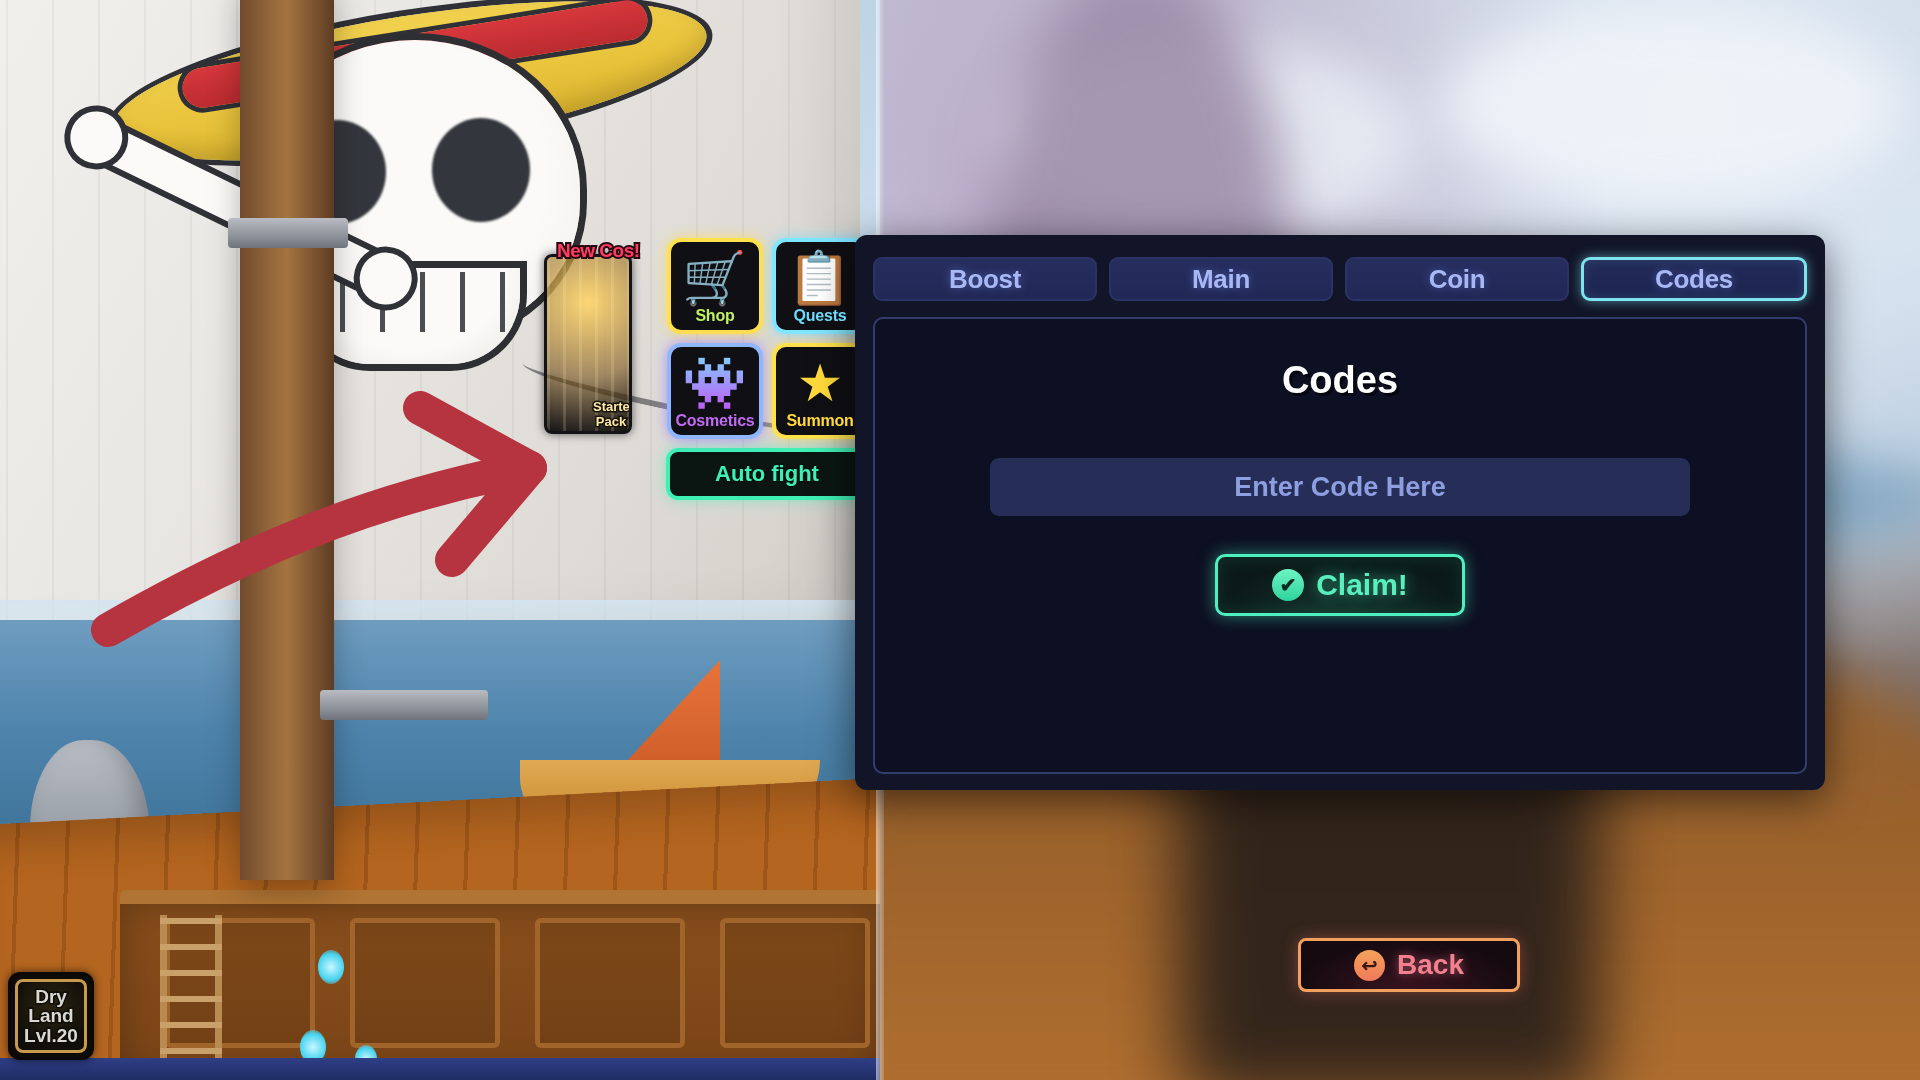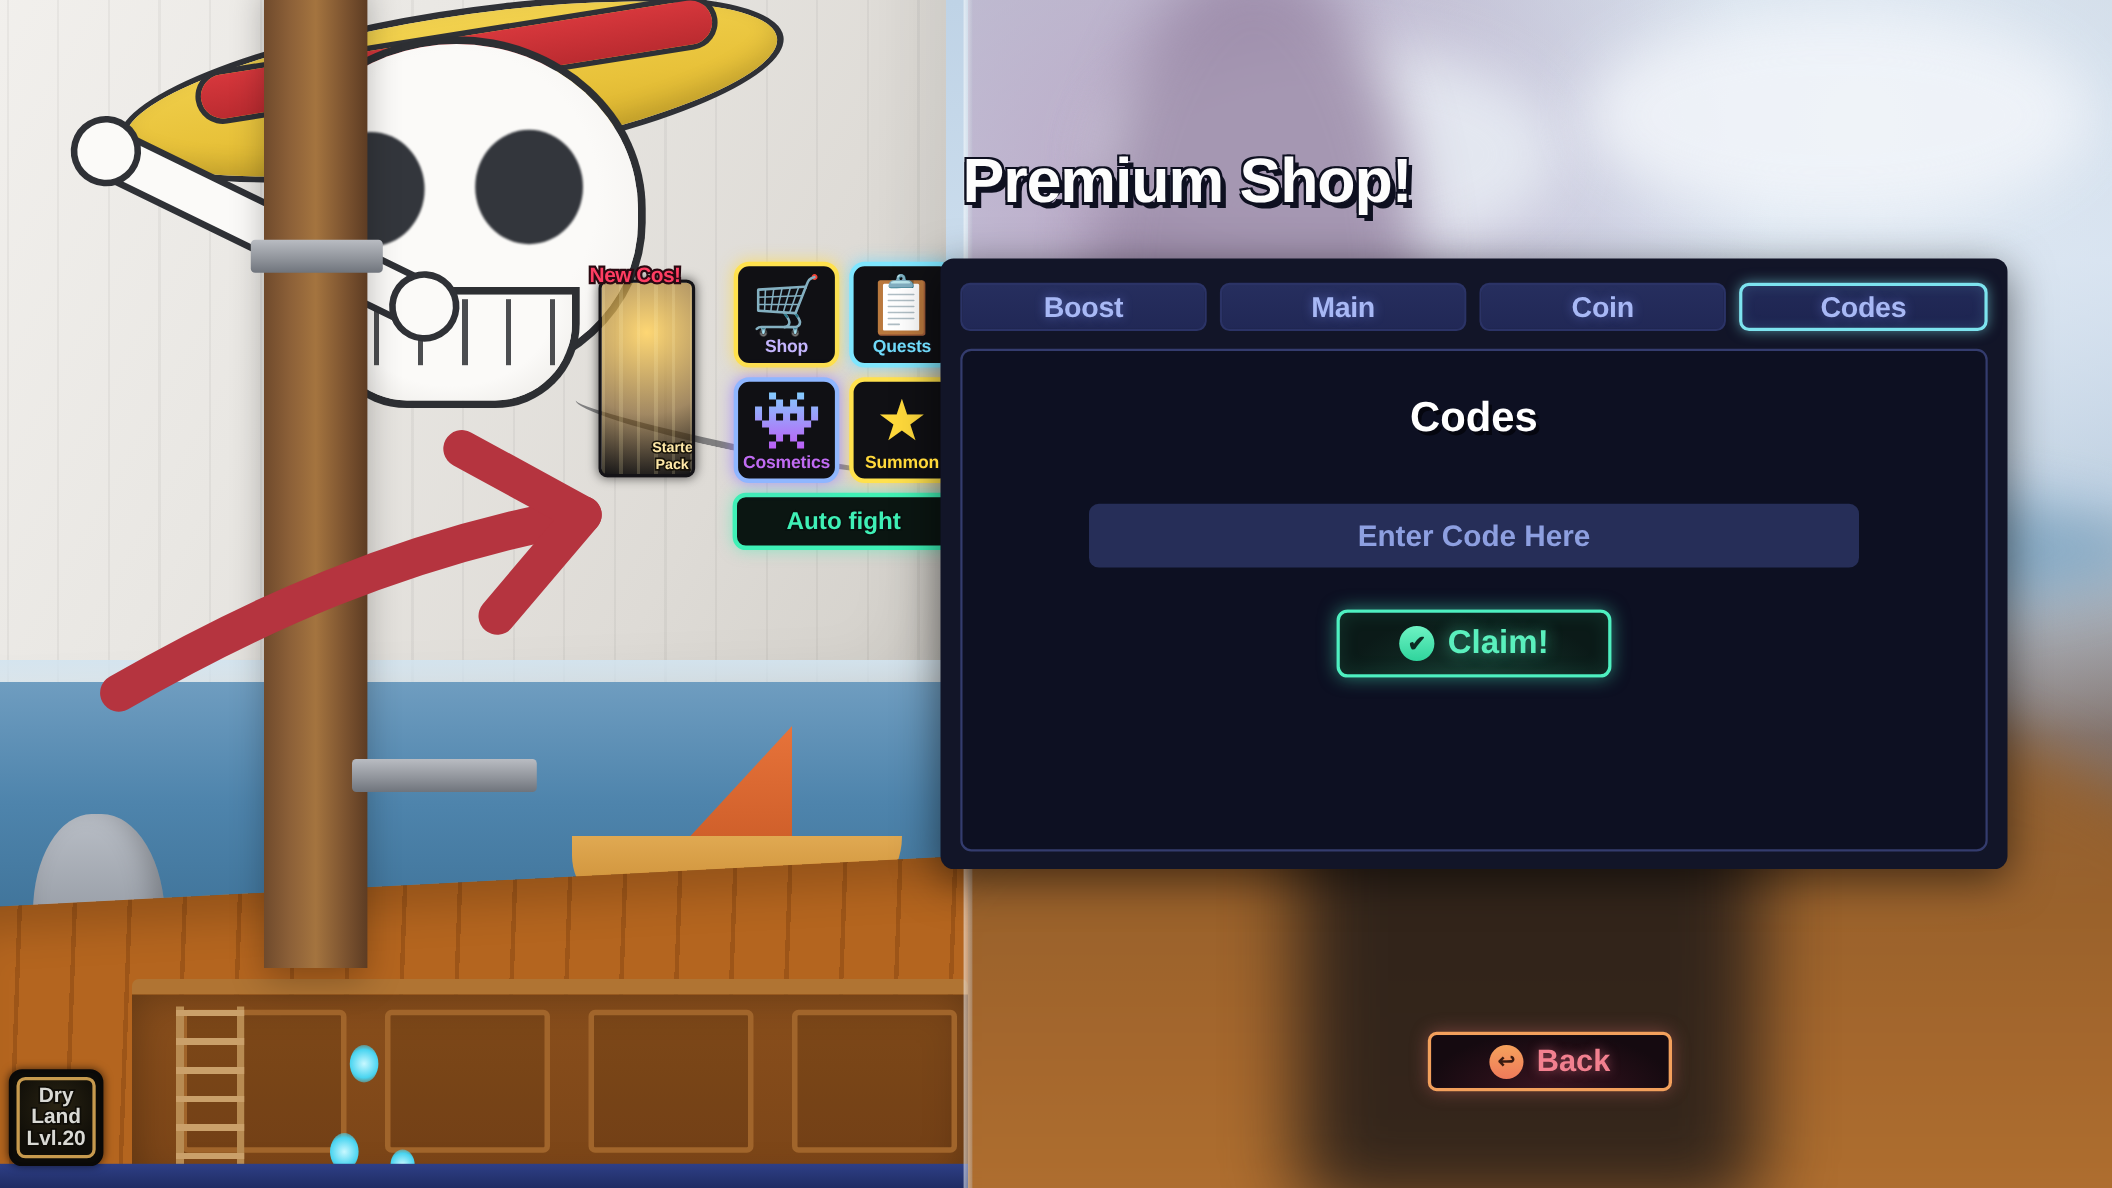--- a/index.html
+++ b/index.html
@@ -220,21 +220,21 @@
     letter-spacing: -.2px;
   }
   .hud-btn .glyph {
     position:absolute; left:0; right:0; top: 6px; bottom: 22px;
     display:flex; align-items:center; justify-content:center;
     font-size: 52px; line-height:1;
   }
 
   .b-shop { border: 4px solid #ffe14d; box-shadow: 0 0 14px rgba(255,220,80,.75); }
   .b-shop .glyph { color:#ffd93b; }
-  .b-shop .cap { color:#c4b5fd; }
+  .b-shop .cap { color:#bef264; }
 
   .b-quests { border: 4px solid #7fe6ff; box-shadow: 0 0 14px rgba(110,220,255,.7); }
   .b-quests .glyph { color:#63d6f7; }
   .b-quests .cap { color:#6fd9f9; }
 
   .b-cos { border: 4px solid #8fb6ff; box-shadow: 0 0 14px rgba(150,120,255,.7); }
   .b-cos .glyph { background: linear-gradient(#7fd4ff,#c253f5); -webkit-background-clip: text; background-clip:text; color: transparent; }
   .b-cos .cap { color:#c06bf2; }
 
   .b-summon { border: 4px solid #ffe14d; box-shadow: 0 0 12px rgba(255,220,80,.6); }
@@ -256,21 +256,21 @@
     position:absolute; inset:0;
     background: repeating-linear-gradient(90deg, rgba(255,240,180,.35) 0 3px, rgba(0,0,0,0) 3px 16px);
     opacity:.5;
   }
   .starter-card .sc-label {
     position:absolute; bottom:2px; left:0; right:0; text-align:center;
     font-size: 13px; font-weight:800; color:#ffe9a8;
     -webkit-text-stroke: 3px #17130a; paint-order: stroke fill; padding-left: 46px;
   }
   .newcos-badge {
-    position: absolute; left: 536px; top: 240px;
+    position: absolute; left: 557px; top: 240px;
     font-size: 19px; font-weight: 900; color: #ff3d62;
     -webkit-text-stroke: 4px #2a0a12; paint-order: stroke fill;
     letter-spacing: -.5px;
   }
 
   .autofight {
     margin-top: 9px;
     width: 202px; height: 52px; margin-left: auto;
     border-radius: 12px;
     border: 4px solid #3ff0b6;
@@ -559,21 +559,20 @@
     <div class="rp-blur-shape rp-cloud1"></div>
     <div class="rp-blur-shape rp-cloud2"></div>
     <div class="rp-blur-shape rp-sea"></div>
     <div class="rp-blur-shape rp-figure"></div>
     <div class="rp-blur-shape rp-ship"></div>
     <div class="rp-blur-shape rp-dark"></div>
   </div>
 
   <div class="seam"></div>
 
-  <div class="modal-title">Premium Shop!</div>
 
   <div class="modal">
 
     <div class="tabs">
       <div class="tab">Boost</div>
       <div class="tab">Main</div>
       <div class="tab">Coin</div>
       <div class="tab active">Codes</div>
     </div>
 

